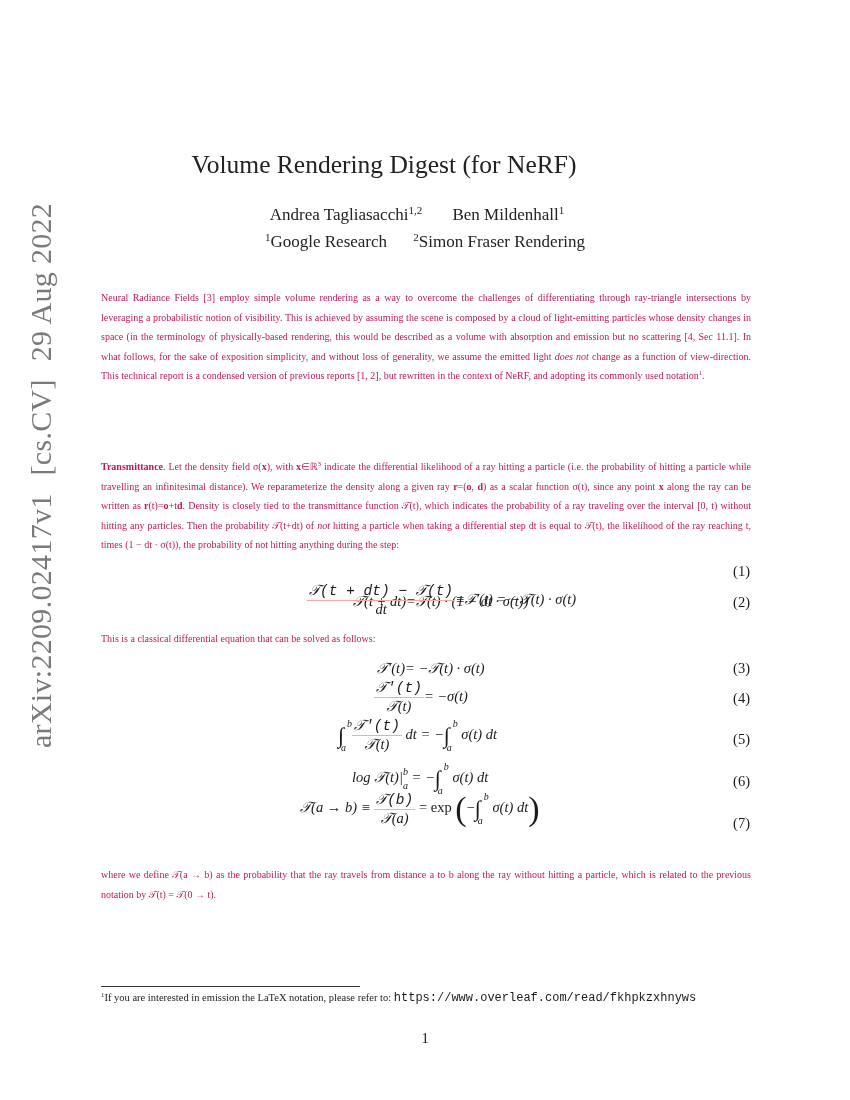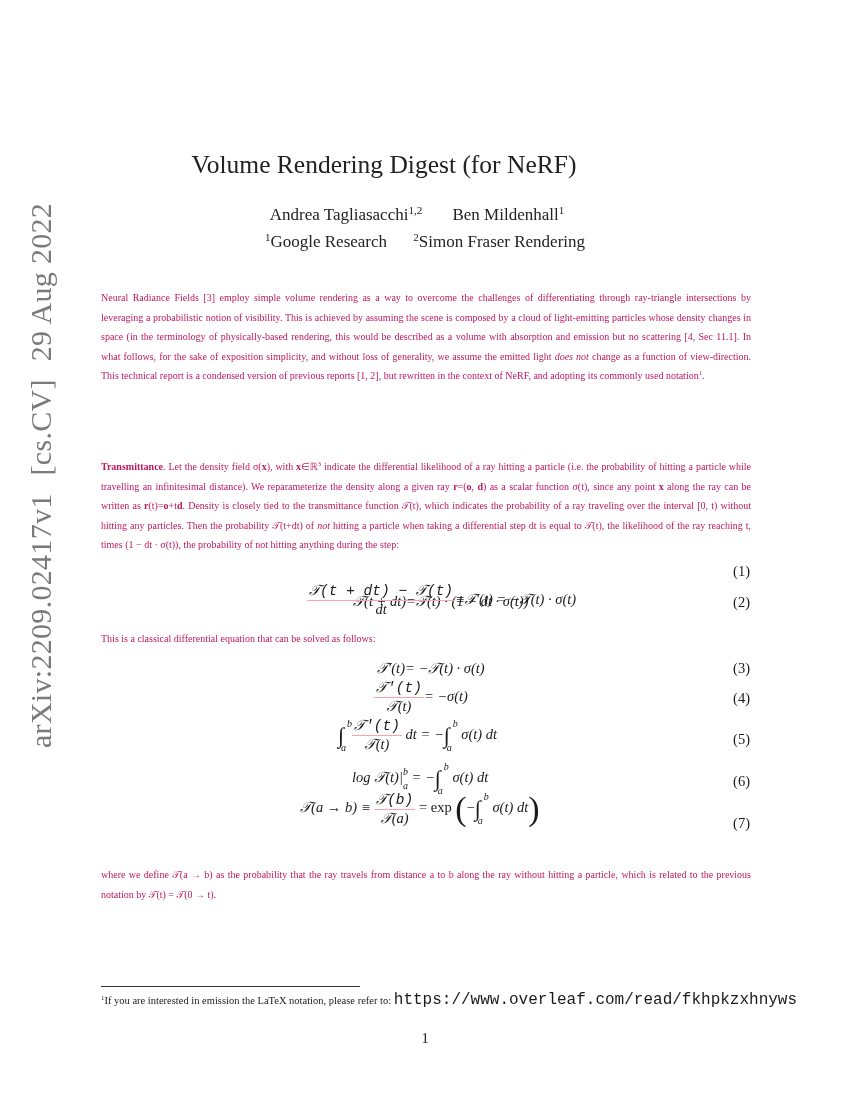--- a/index.html
+++ b/index.html
@@ -45,21 +45,21 @@
   .lim { display:inline-block; vertical-align:middle; font-size:10px; font-style:italic;
          line-height:10px; margin-left:-3px; }
   .lim .u { display:block; margin-bottom:14px; margin-left:6px; }
   .lim .l { display:block; }
   .big-paren { font-size:34px; vertical-align:middle; font-weight:200; }
 
   .fn-rule { position:absolute; left:101px; top:986px; width:259px; height:0;
              border-top:1px solid #333; }
   .footnote { position:absolute; left:101px; top:991px; width:660px;
               font-family:"Liberation Serif",serif; font-size:10.5px; color:#1a1a1a; white-space:nowrap; }
-  .footnote .mono { font-size:16px; }
+  .footnote .mono { font-size:12px; }
   .page-number { position:absolute; top:1030px; left:0; width:850px; text-align:center;
                  font-family:"Liberation Serif",serif; font-size:14.5px; color:#1a1a1a; }
 </style>
 </head>
 <body>
 
 <div class="arxiv-stamp">
   <span>arXiv:2209.02417v1</span><span>[cs.CV]</span><span>29 Aug 2022</span>
 </div>
 

